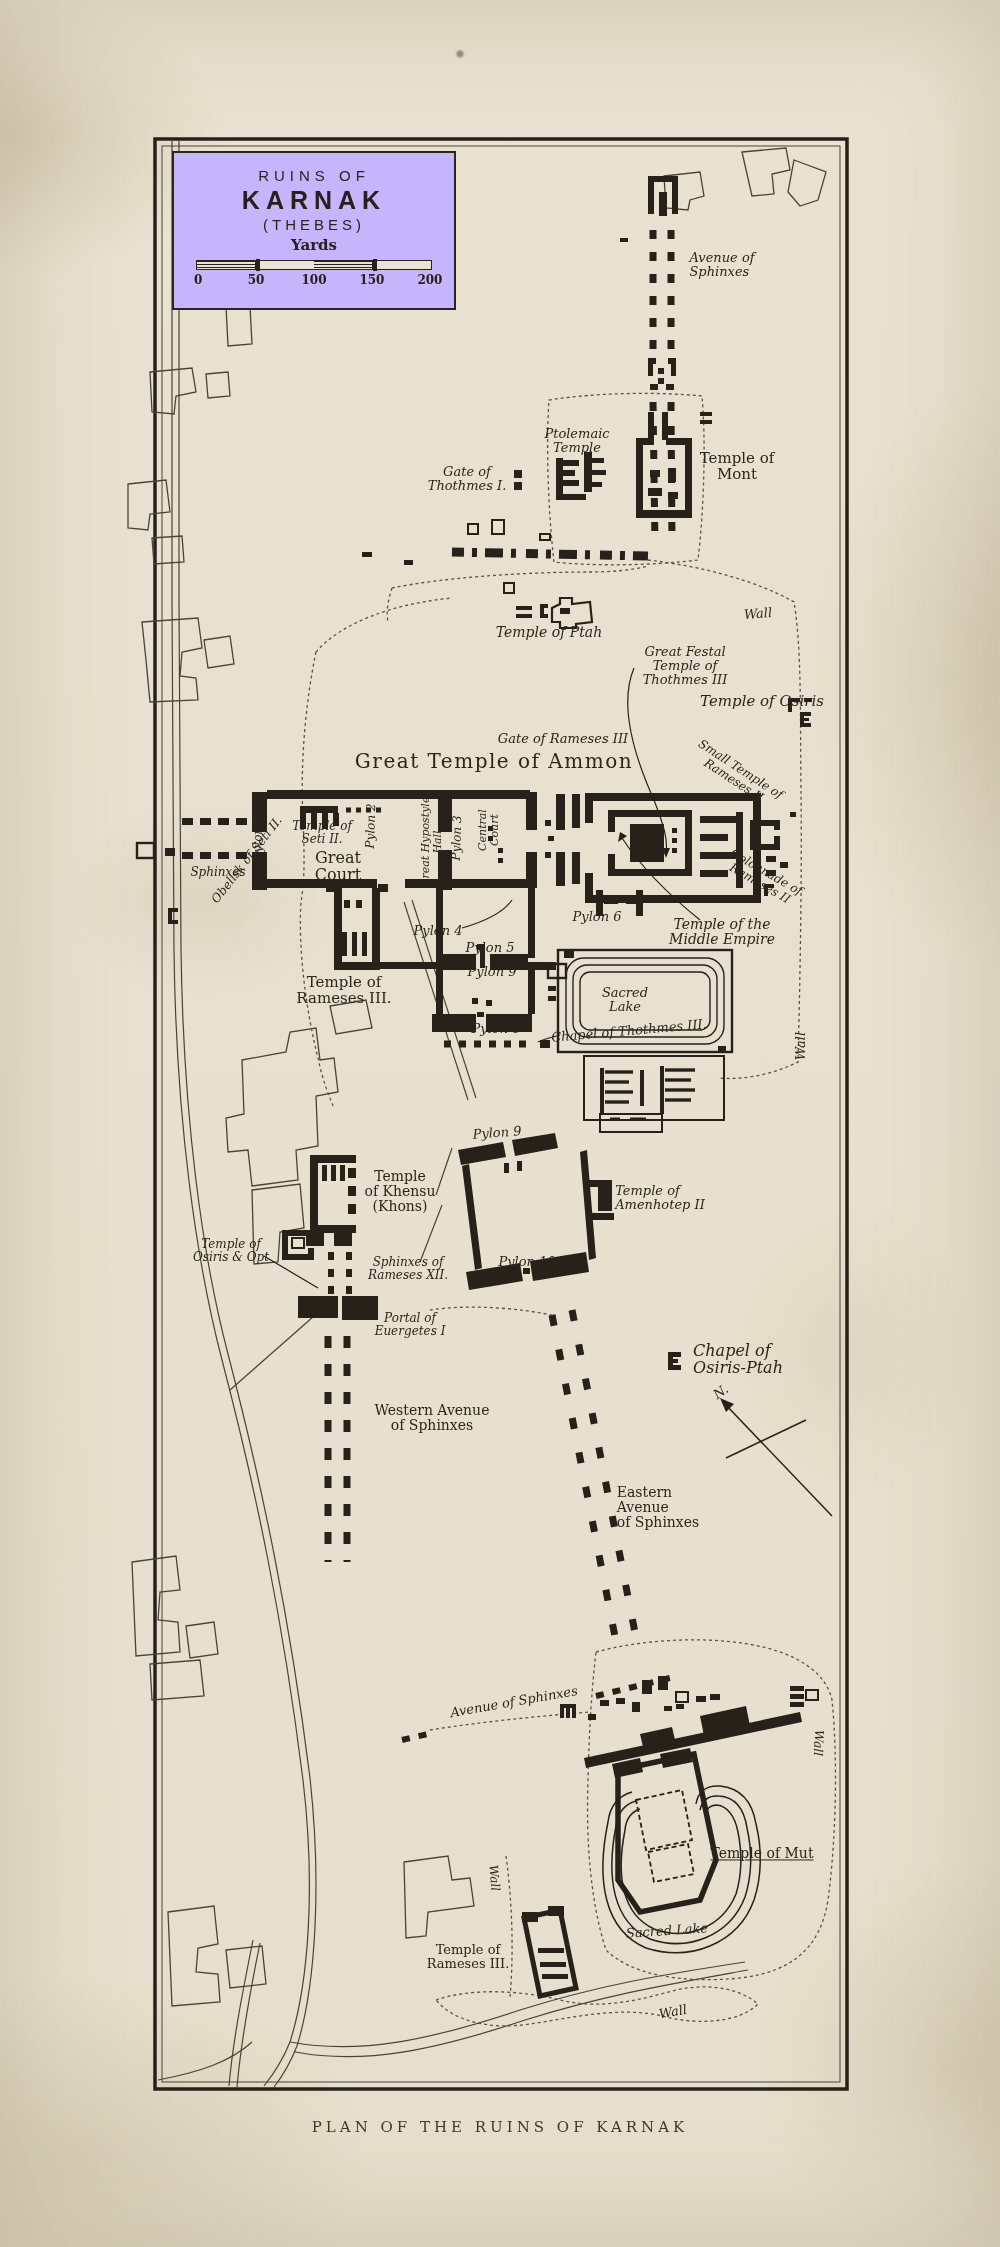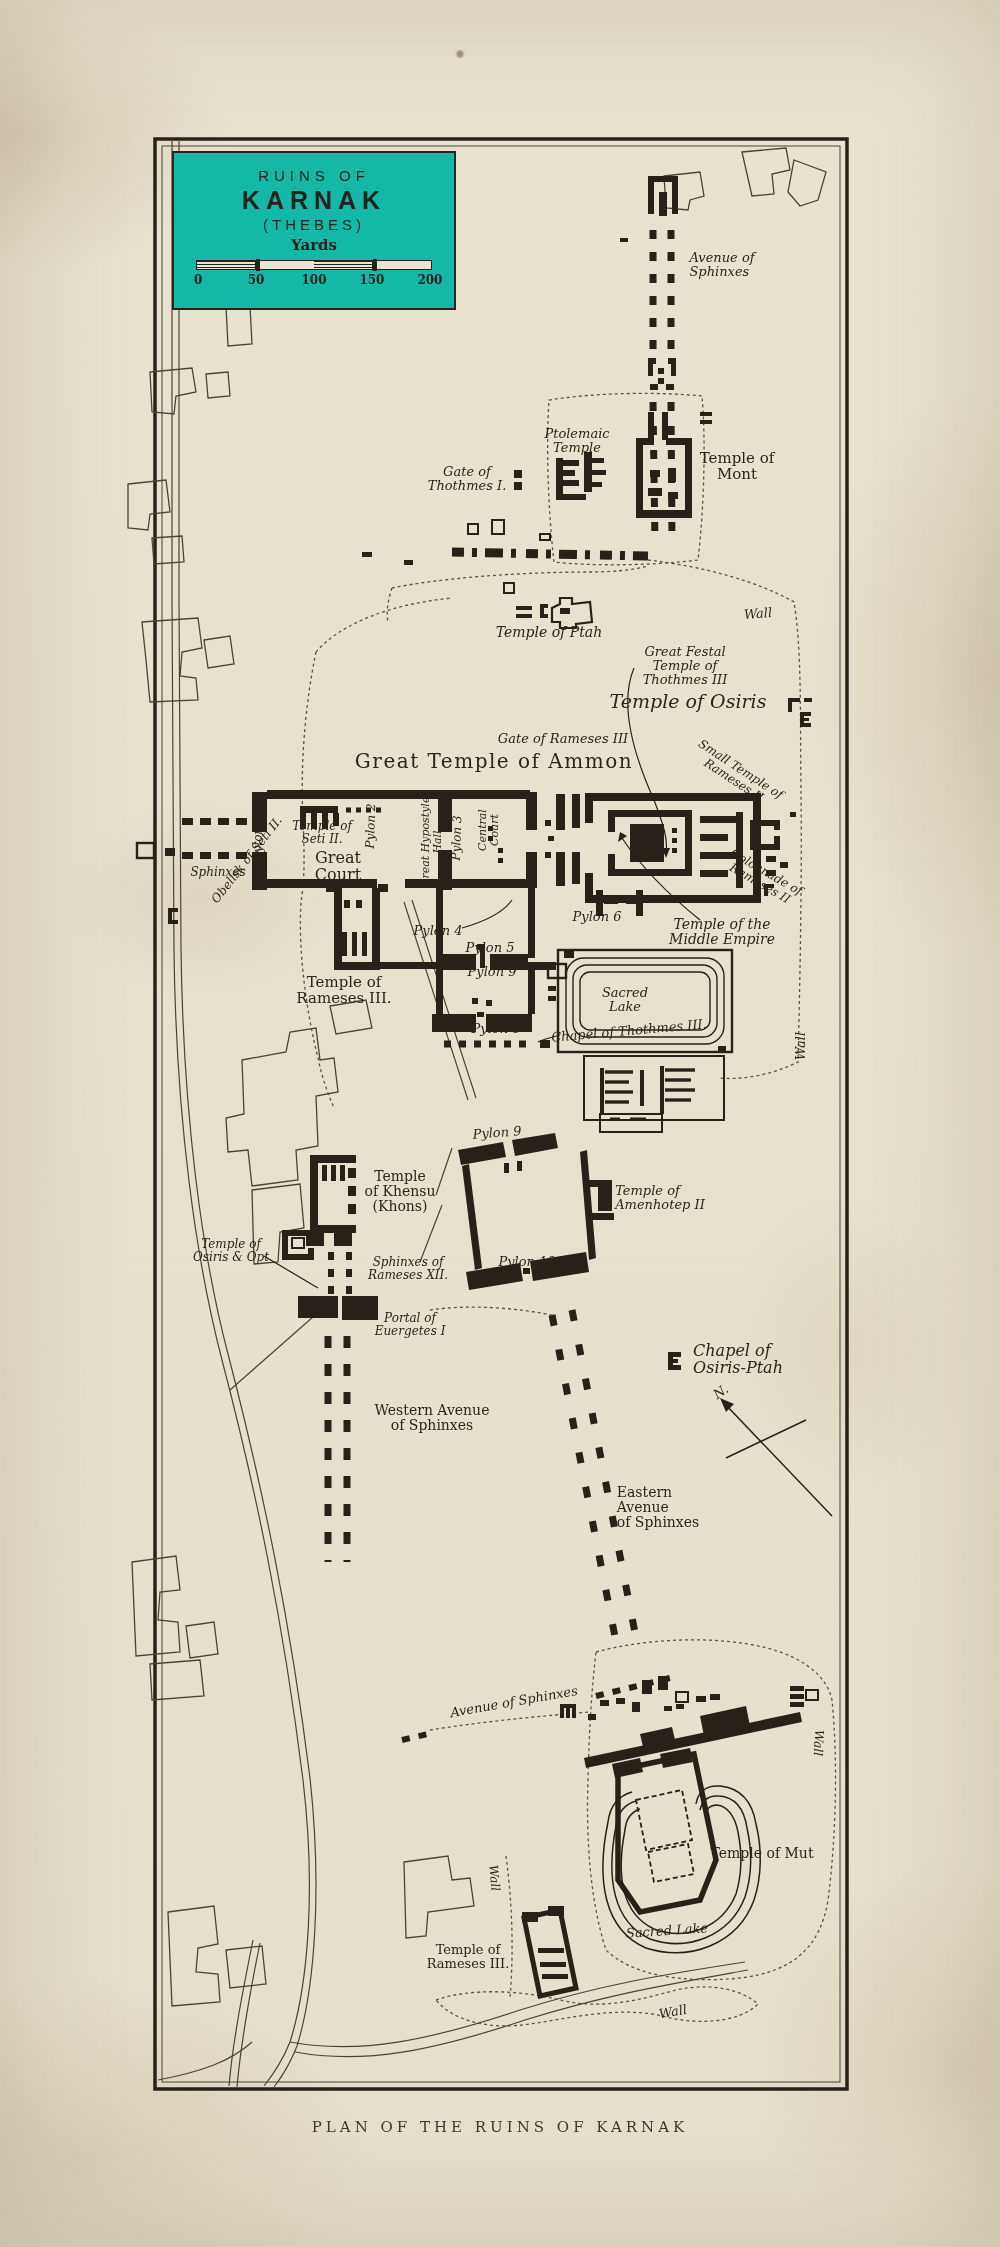--- a/index.html
+++ b/index.html
@@ -27,21 +27,21 @@
   .map-label{
     position:absolute;color:#2b251b;line-height:1.08;white-space:pre-line;
     text-align:center;font-family:"DejaVu Serif",serif;
   }
   .map-label.italic{font-style:italic;}
   .map-label.roman{font-style:normal;}
   .map-label.heading{font-style:normal;letter-spacing:1.5px;}
   
   #title-box{
     position:absolute;left:172px;top:151px;width:284px;height:159px;z-index:3;
-    background:#14b8a6;border:2px solid #2b251b;box-sizing:border-box;
+    background:#c4b5fd;border:2px solid #2b251b;box-sizing:border-box;
     display:flex;flex-direction:column;align-items:center;justify-content:flex-start;
     padding-top:14px;
   }
   #title-line1{font-family:"Liberation Sans",sans-serif;font-size:15px;letter-spacing:5px;color:#2b251b;}
   #title-line2{font-family:"Liberation Sans",sans-serif;font-size:25px;font-weight:bold;letter-spacing:6px;color:#26211a;margin-top:2px;}
   #title-line3{font-family:"Liberation Sans",sans-serif;font-size:15px;letter-spacing:4px;color:#2b251b;margin-top:1px;}
   #title-unit{font-family:"DejaVu Serif",serif;font-weight:bold;font-size:15px;color:#26211a;margin-top:3px;}
   #scale-bar{position:relative;width:234px;height:8px;border:1px solid #26211a;margin-top:6px;display:flex;}
   .scale-seg{flex:1;height:100%;box-sizing:border-box;}
   .scale-seg.striped{background:repeating-linear-gradient(#26211a 0 1px,#eae3d2 1px 3px);}
@@ -482,21 +482,21 @@
 Thothmes I.</div>
     <div class="map-label italic" style="left: 577px; top: 441px; font-size: 13px; transform: translate(-50%, -50%) rotate(0deg);">Ptolemaic
 Temple</div>
     <div class="map-label roman" style="left: 737px; top: 466px; font-size: 15px; transform: translate(-50%, -50%) rotate(0deg);">Temple of
 Mont</div>
     <div class="map-label italic" style="left: 758px; top: 614px; font-size: 13px; transform: translate(-50%, -50%) rotate(-4deg);">Wall</div>
     <div class="map-label italic" style="left: 549px; top: 633px; font-size: 14px; transform: translate(-50%, -50%) rotate(0deg);">Temple of Ptah</div>
     <div class="map-label italic" style="left: 685px; top: 666px; font-size: 13px; transform: translate(-50%, -50%) rotate(0deg);">Great Festal
 Temple of
 Thothmes III</div>
-    <div class="map-label italic" style="left: 688px; top: 701px; font-size: 19px; transform: translate(-50%, -50%) rotate(0deg);">Temple of Osiris</div>
+    <div class="map-label italic" style="left: 762px; top: 701px; font-size: 15px; transform: translate(-50%, -50%) rotate(0deg);">Temple of Osiris</div>
     <div class="map-label italic" style="left: 563px; top: 739px; font-size: 13px; transform: translate(-50%, -50%) rotate(0deg);">Gate of Rameses III</div>
     <div class="map-label heading" style="left: 494px; top: 762px; font-size: 20px; transform: translate(-50%, -50%) rotate(0deg);">Great Temple of Ammon</div>
     <div class="map-label italic" style="left: 247px; top: 860px; font-size: 12px; transform: translate(-50%, -50%) rotate(-52deg);">Obelisk of Seti II.</div>
     <div class="map-label italic" style="left: 258px; top: 838px; font-size: 12px; transform: translate(-50%, -50%) rotate(-90deg);">Pylon 1</div>
     <div class="map-label italic" style="left: 218px; top: 872px; font-size: 12px; transform: translate(-50%, -50%) rotate(0deg);">Sphinxes</div>
     <div class="map-label italic" style="left: 322px; top: 833px; font-size: 12px; transform: translate(-50%, -50%) rotate(0deg);">Temple of
 Seti II.</div>
     <div class="map-label roman" style="left: 326px; top: 866px; font-size: 16px; transform: translate(-50%, -50%) rotate(0deg); margin-left: 12px;">Great
 Court</div>
     <div class="map-label italic" style="left: 371px; top: 826px; font-size: 12px; transform: translate(-50%, -50%) rotate(-88deg);">Pylon 2</div>
@@ -538,21 +538,21 @@
     <div class="map-label roman" style="left: 432px; top: 1418px; font-size: 14px; transform: translate(-50%, -50%) rotate(0deg);">Western Avenue
 of Sphinxes</div>
     <div class="map-label italic" style="left: 738px; top: 1359px; font-size: 16px; transform: translate(-50%, -50%) rotate(0deg); text-align: left;">Chapel of
 Osiris-Ptah</div>
     <div class="map-label italic" style="left: 721px; top: 1392px; font-size: 13px; transform: translate(-50%, -50%) rotate(-35deg);">N.</div>
     <div class="map-label roman" style="left: 658px; top: 1508px; font-size: 14px; transform: translate(-50%, -50%) rotate(0deg); text-align: left;">Eastern
 Avenue
 of Sphinxes</div>
     <div class="map-label italic" style="left: 514px; top: 1702px; font-size: 13px; transform: translate(-50%, -50%) rotate(-10deg);">Avenue of Sphinxes</div>
     <div class="map-label italic" style="left: 818px; top: 1743px; font-size: 12px; transform: translate(-50%, -50%) rotate(93deg);">Wall</div>
-    <div class="map-label roman" style="left: 762px; top: 1854px; font-size: 14px; transform: translate(-50%, -50%) rotate(0deg);">Temple of Mut</div>
+    <div class="map-label roman" style="left: 762px; top: 1854px; font-size: 14px; transform: translate(-50%, -50%) rotate(0deg); text-decoration: underline;">Temple of Mut</div>
     <div class="map-label italic" style="left: 494px; top: 1878px; font-size: 12px; transform: translate(-50%, -50%) rotate(85deg);">Wall</div>
     <div class="map-label italic" style="left: 667px; top: 1931px; font-size: 13px; transform: translate(-50%, -50%) rotate(-4deg);">Sacred Lake</div>
     <div class="map-label roman" style="left: 468px; top: 1957px; font-size: 13px; transform: translate(-50%, -50%) rotate(0deg);">Temple of
 Rameses III.</div>
     <div class="map-label italic" style="left: 673px; top: 2012px; font-size: 13px; transform: translate(-50%, -50%) rotate(-10deg);">Wall</div>
   </div>
 
 <div id="caption">PLAN OF THE RUINS OF KARNAK</div>
 
 </body></html>

